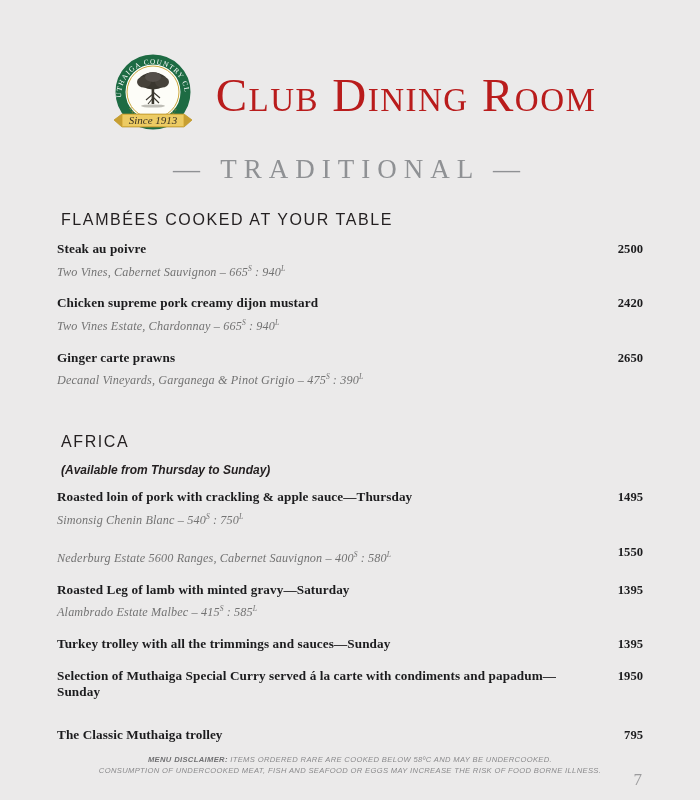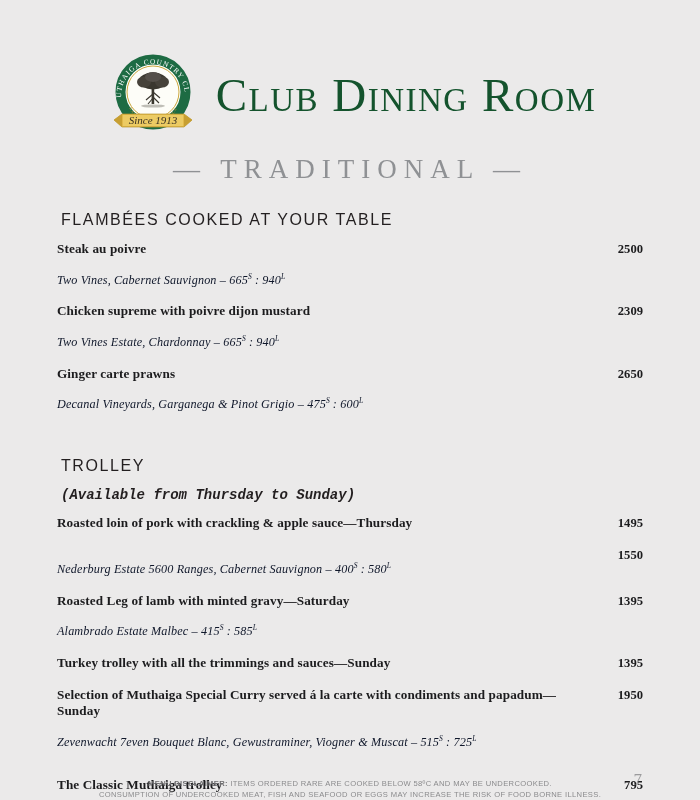--- a/index.html
+++ b/index.html
@@ -36,21 +36,21 @@
     position: relative;
     flex: 0 0 auto;
   }
   .logo svg { display: block; }
 
   .title {
     font-family: "Liberation Serif", serif;
     font-size: 47px;
     line-height: 1;
     letter-spacing: 1.5px;
-    color: #14532d;
+    color: #b91c1c;
     font-weight: 400;
     font-variant: small-caps;
     white-space: nowrap;
     margin-top: 2px;
   }
 
   .subtitle-wrap {
     text-align: center;
     margin-top: 14px;
   }
@@ -71,24 +71,24 @@
 
   .section-title {
     font-family: "Liberation Sans", sans-serif;
     font-size: 16px;
     font-weight: 300;
     letter-spacing: 1.6px;
     color: #231f20;
     margin: 0 0 4px 4px;
   }
   .section-note {
-    font-family: Liberation Mono, monospace;
+    font-family: Liberation Sans, sans-serif;
     font-style: italic;
     font-weight: bold;
-    font-size: 14px;
+    font-size: 12px;
     color: #231f20;
     margin: 12px 0 2px 4px;
   }
 
   .section { margin-bottom: 0; }
   .section.trolley { margin-top: 44px; }
   .section.desserts { margin-top: 26px; }
 
   .items { margin-top: 12px; }
 
@@ -111,22 +111,22 @@
     font-size: 13.2px;
     line-height: 1.25;
     color: #1c1c1e;
     letter-spacing: 0.1px;
   }
   .item-wine {
     font-family: "Liberation Serif", serif;
     font-style: italic;
     font-size: 12.2px;
     line-height: 1.3;
-    color: #0f172a;
-    margin-top: 14px;
+    color: #737373;
+    margin-top: 6px;
     letter-spacing: 0.15px;
   }
   .item-wine sup {
     font-size: 7.5px;
     vertical-align: super;
     letter-spacing: 0;
   }
   .item-price {
     flex: 0 0 auto;
     font-family: "Liberation Serif", serif;
@@ -136,23 +136,24 @@
     text-align: right;
     min-width: 44px;
     padding-top: 1px;
   }
 
   
   .footer {
     position: absolute;
     left: 0;
     right: 0;
-    bottom: 0;
+    bottom: 24px;
     padding: 0 40px;
     box-sizing: border-box;
+    font-style: italic;
   }
   .disclaimer {
     text-align: center;
     font-family: "Liberation Sans", sans-serif;
     font-size: 7.6px;
     letter-spacing: 0.35px;
     line-height: 1.45;
     color: #8a8a8c;
   }
   .disclaimer b { color: #6f6f71; }
@@ -220,45 +221,46 @@
         <div class="item">
           <div class="item-main">
             <div class="item-name">Steak au poivre</div>
             <div class="item-wine"><span>Two Vines, Cabernet Sauvignon – 665</span><sup>S</sup><span> : 940</span><sup>L</sup></div>
           </div>
           <div class="item-price">2500</div>
         </div>
 
         <div class="item">
           <div class="item-main">
-            <div class="item-name">Chicken supreme with poivre dijon mustard</div>
+            <div class="item-name">Chicken supreme pork creamy dijon mustard</div>
             <div class="item-wine"><span>Two Vines Estate, Chardonnay – 665</span><sup>S</sup><span> : 940</span><sup>L</sup></div>
           </div>
-          <div class="item-price">2309</div>
+          <div class="item-price">2420</div>
         </div>
 
         <div class="item">
           <div class="item-main">
             <div class="item-name">Ginger carte prawns</div>
-            <div class="item-wine"><span>Decanal Vineyards, Garganega &amp; Pinot Grigio – 475</span><sup>S</sup><span> : 600</span><sup>L</sup></div>
+            <div class="item-wine"><span>Decanal Vineyards, Garganega &amp; Pinot Grigio – 475</span><sup>S</sup><span> : 390</span><sup>L</sup></div>
           </div>
           <div class="item-price">2650</div>
         </div>
 
       </div>
     </div>
 
     <div class="section trolley">
-      <div class="section-title">TROLLEY</div>
+      <div class="section-title">AFRICA</div>
       <div class="section-note">(Available from Thursday to Sunday)</div>
       <div class="items">
 
         <div class="item">
           <div class="item-main">
             <div class="item-name">Roasted loin of pork with crackling &amp; apple sauce—Thursday</div>
+            <div class="item-wine"><span>Simonsig Chenin Blanc – 540</span><sup>S</sup><span> : 750</span><sup>L</sup></div>
           </div>
           <div class="item-price">1495</div>
         </div>
 
         <div class="item">
           <div class="item-main">
             <div class="item-wine"><span>Nederburg Estate 5600 Ranges, Cabernet Sauvignon – 400</span><sup>S</sup><span> : 580</span><sup>L</sup></div>
           </div>
           <div class="item-price">1550</div>
         </div>
@@ -274,21 +276,20 @@
         <div class="item">
           <div class="item-main">
             <div class="item-name">Turkey trolley with all the trimmings and sauces—Sunday</div>
           </div>
           <div class="item-price">1395</div>
         </div>
 
         <div class="item">
           <div class="item-main">
             <div class="item-name">Selection of Muthaiga Special Curry served á la carte with condiments and papadum—Sunday</div>
-            <div class="item-wine"><span>Zevenwacht 7even Bouquet Blanc, Gewustraminer, Viogner &amp; Muscat – 515</span><sup>S</sup><span> : 725</span><sup>L</sup></div>
           </div>
           <div class="item-price">1950</div>
         </div>
 
       </div>
     </div>
 
     <div class="section desserts">
       <div class="items">
 

